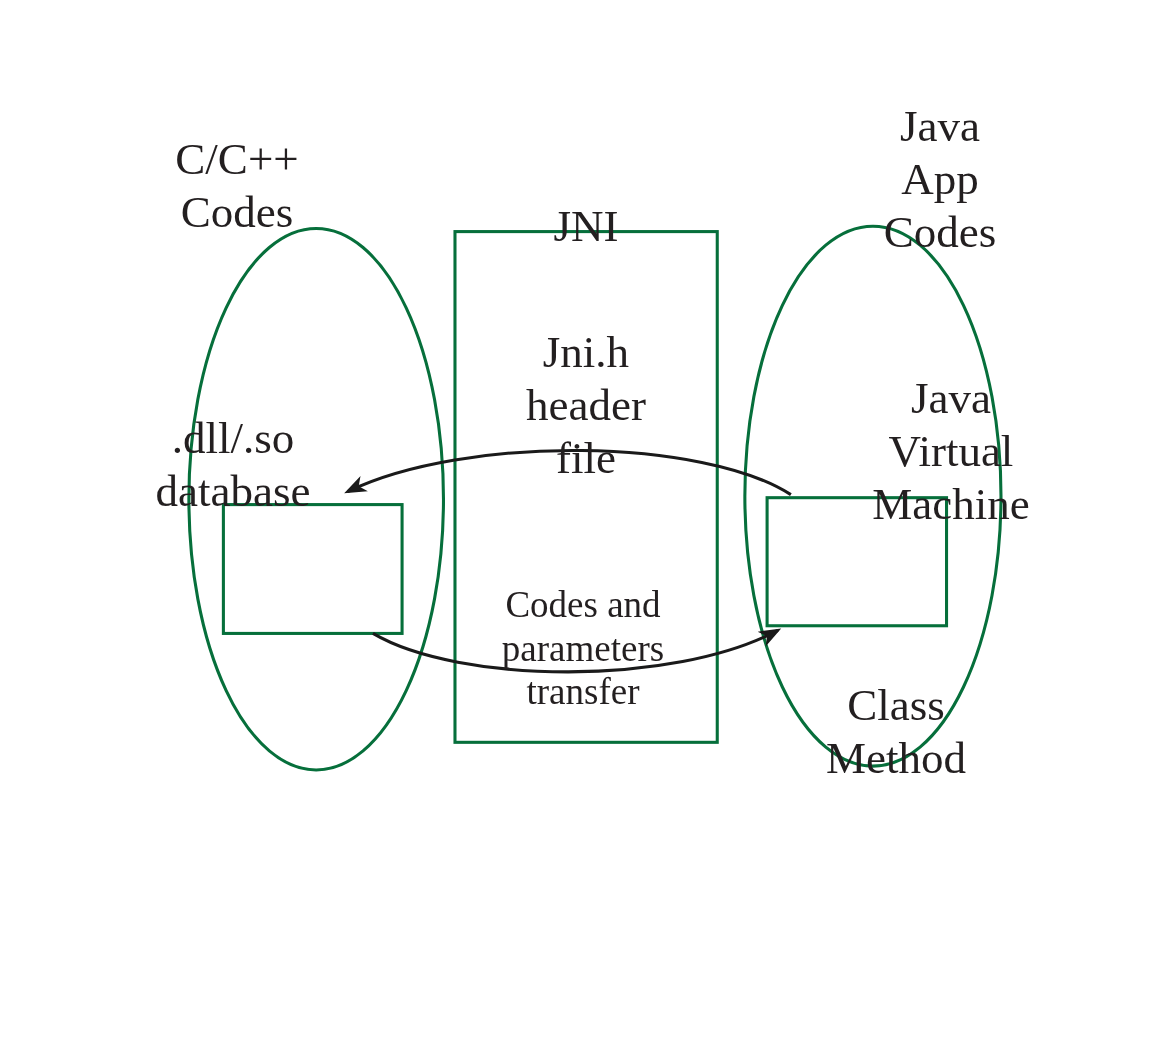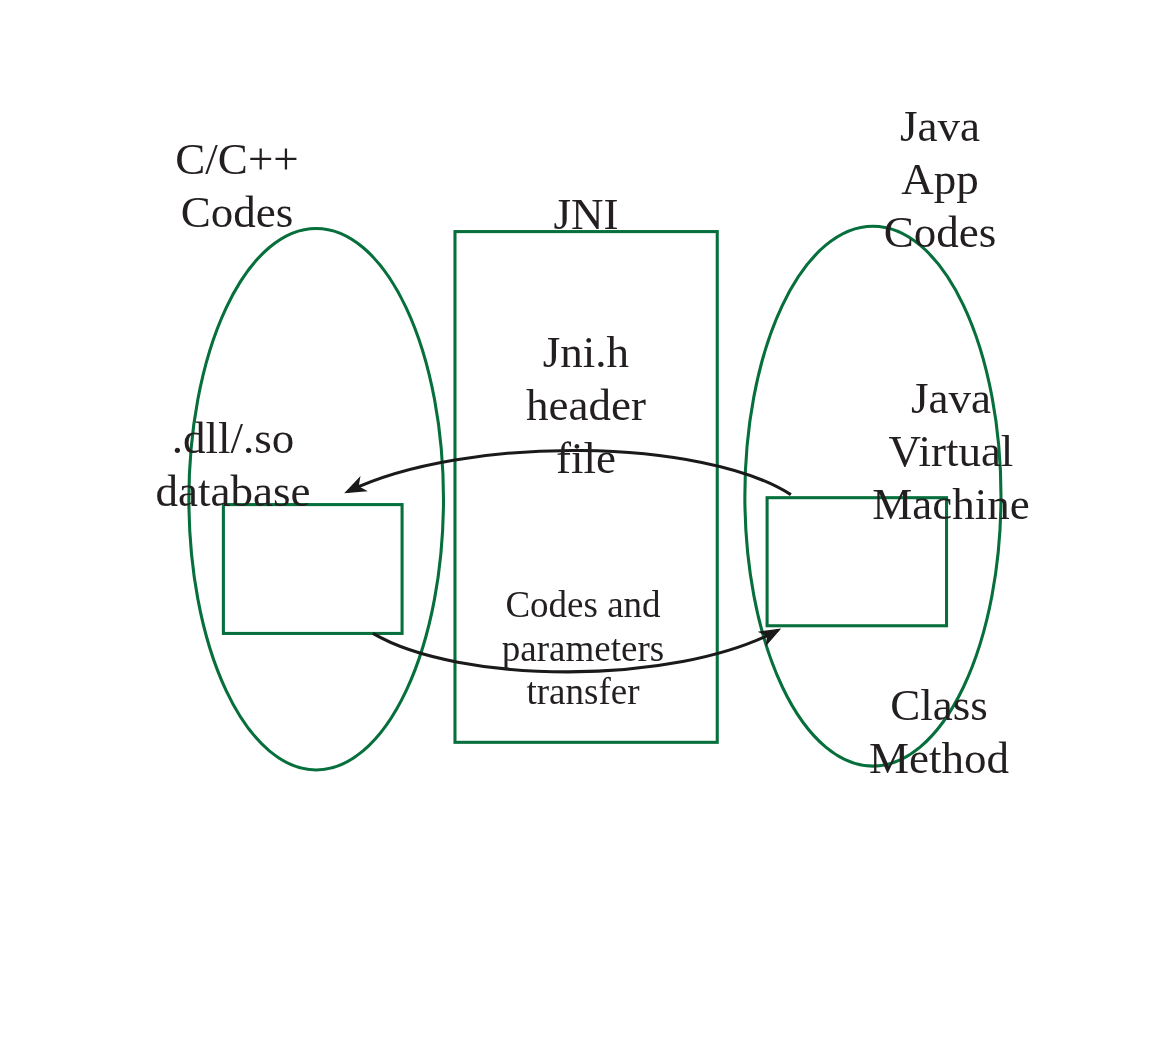--- a/index.html
+++ b/index.html
@@ -71,21 +71,21 @@
     <rect class="shape" x="822" y="649" width="234" height="167" stroke="#066f3b"></rect>
 
     <path class="flow" d="M 853 645 C 740 572, 430 566, 275 641" marker-end="url(#arrowhead)" stroke="#1a1a1a"></path>
 
     <path class="flow" d="M 308 826 C 420 892, 700 895, 836 822" marker-end="url(#arrowhead)" stroke="#1a1a1a"></path>
   </svg>
 
   <div class="label big" style="left:237px; top:133px;">C/C++
 Codes</div>
 
-  <div class="label big" style="left:586px; top:188px;text-align:center;">JNI</div>
+  <div class="label big" style="left:586px; top:200px;text-align:center;">JNI</div>
 
   <div class="label big" style="left:940px; top:100px;">Java
 App
 Codes</div>
 
   <div class="label big" style="left:586px; top:326px;">Jni.h
 header
 file</div>
 
   <div class="label big" style="left:233px; top:412px;">.dll/.so
@@ -94,16 +94,16 @@
   <div class="label medium" style="left:583px; top:583px;">Codes and
 parameters
 transfer</div>
 
 
   <div class="label big" style="left:951px; top:372px;">Java
 Virtual
 Machine</div>
 
 
-  <div class="label big" style="left:939px; top:679px;">Class
+  <div class="label big" style="left:896px; top:679px;">Class
 Method</div>
 
 </div>
 
 </body></html>

